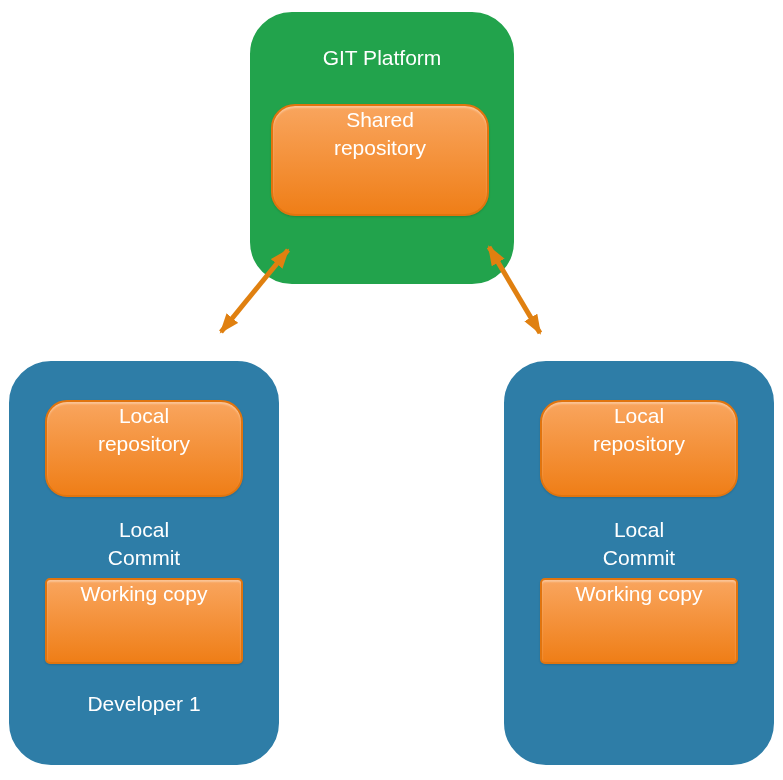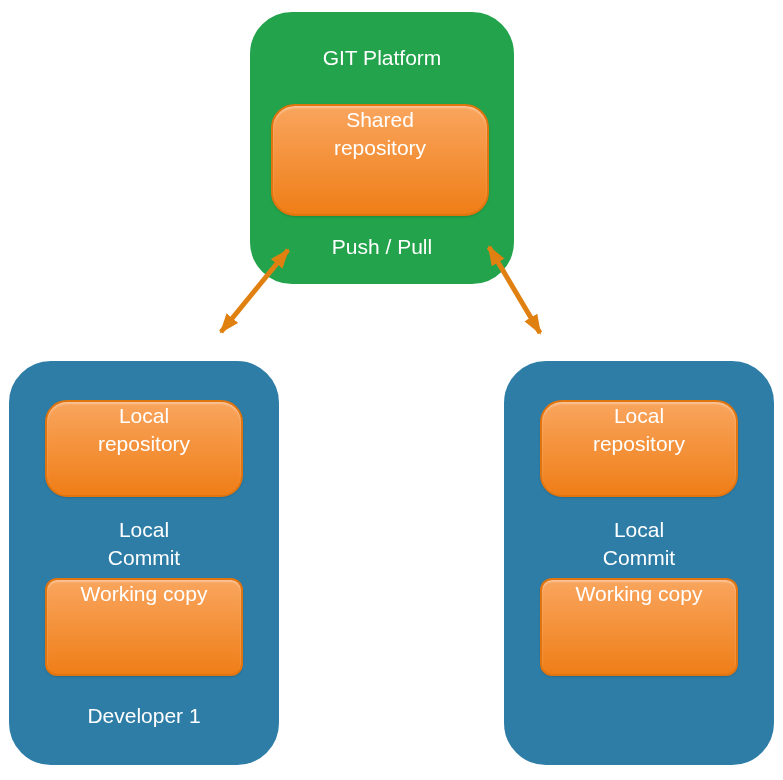--- a/index.html
+++ b/index.html
@@ -86,22 +86,22 @@
     width: 198px;
     height: 97px;
     border-radius: 22px;
   }
   .commit-label {
     margin-top: 19px;
   }
   .working-box {
     margin-top: 6px;
     width: 198px;
-    height: 98px;
-    border-radius: 12px;
+    height: 86px;
+    border-radius: 5px;
   }
   .dev-title {
     margin-top: 26px;
   }
   
   #arrows {
     position: absolute;
     left: 0;
     top: 0;
     width: 783px;
@@ -120,21 +120,20 @@
 <body>
 
 <div id="canvas" style="--background: #ffffff; --green: #22a34c; --blue: #2e7da7; --orange-light: #f9a55e; --orange-dark: #ef7e17; --orange-border: #e0740e; --arrow: #e08010; --text: #ffffff;">
 
   <div class="platform-box"></div>
   <div class="label platform-title">GIT Platform</div>
   <div class="orange-box shared-repo">
     <span class="label">Shared
 repository</span>
   </div>
-  <div class="label push-pull">Push / Pull</div>
 
   <svg id="arrows" viewBox="0 0 783 780" xmlns="http://www.w3.org/2000/svg">
     <defs>
       <marker id="ah" markerUnits="userSpaceOnUse" markerWidth="22" markerHeight="16" refX="18" refY="7.5" orient="auto">
         <path class="head" d="M0,0 L20,7.5 L0,15 Z"></path>
       </marker>
       <marker id="ahs" markerUnits="userSpaceOnUse" markerWidth="22" markerHeight="16" refX="18" refY="7.5" orient="auto-start-reverse">
         <path class="head" d="M0,0 L20,7.5 L0,15 Z"></path>
       </marker>
     </defs>

